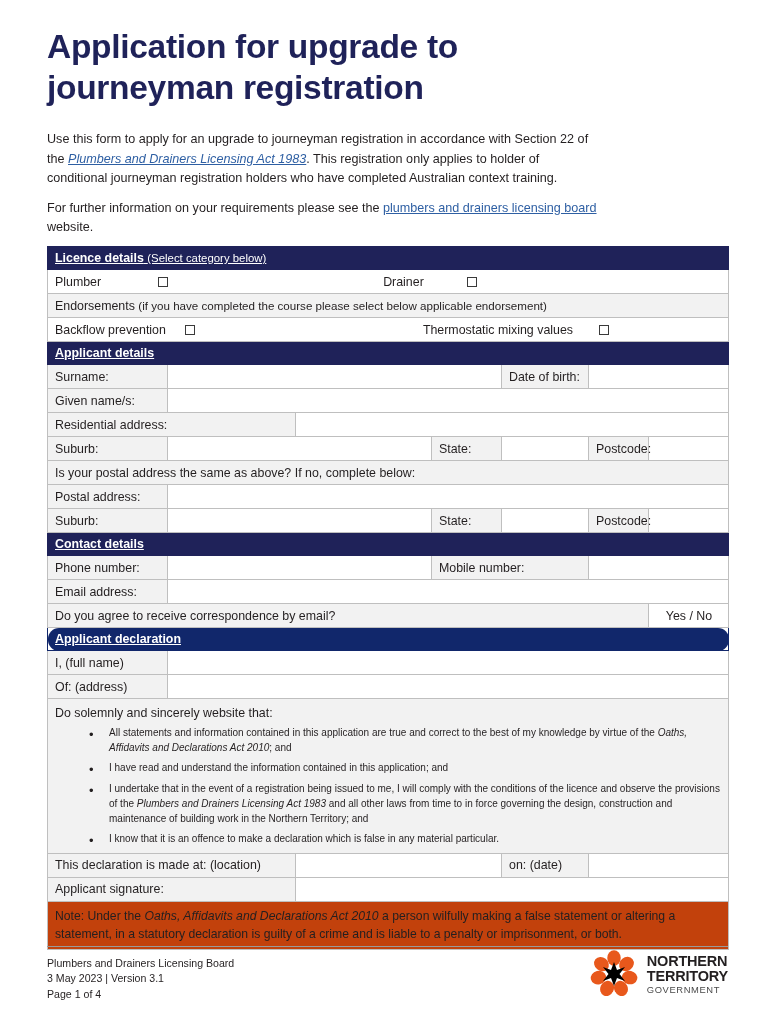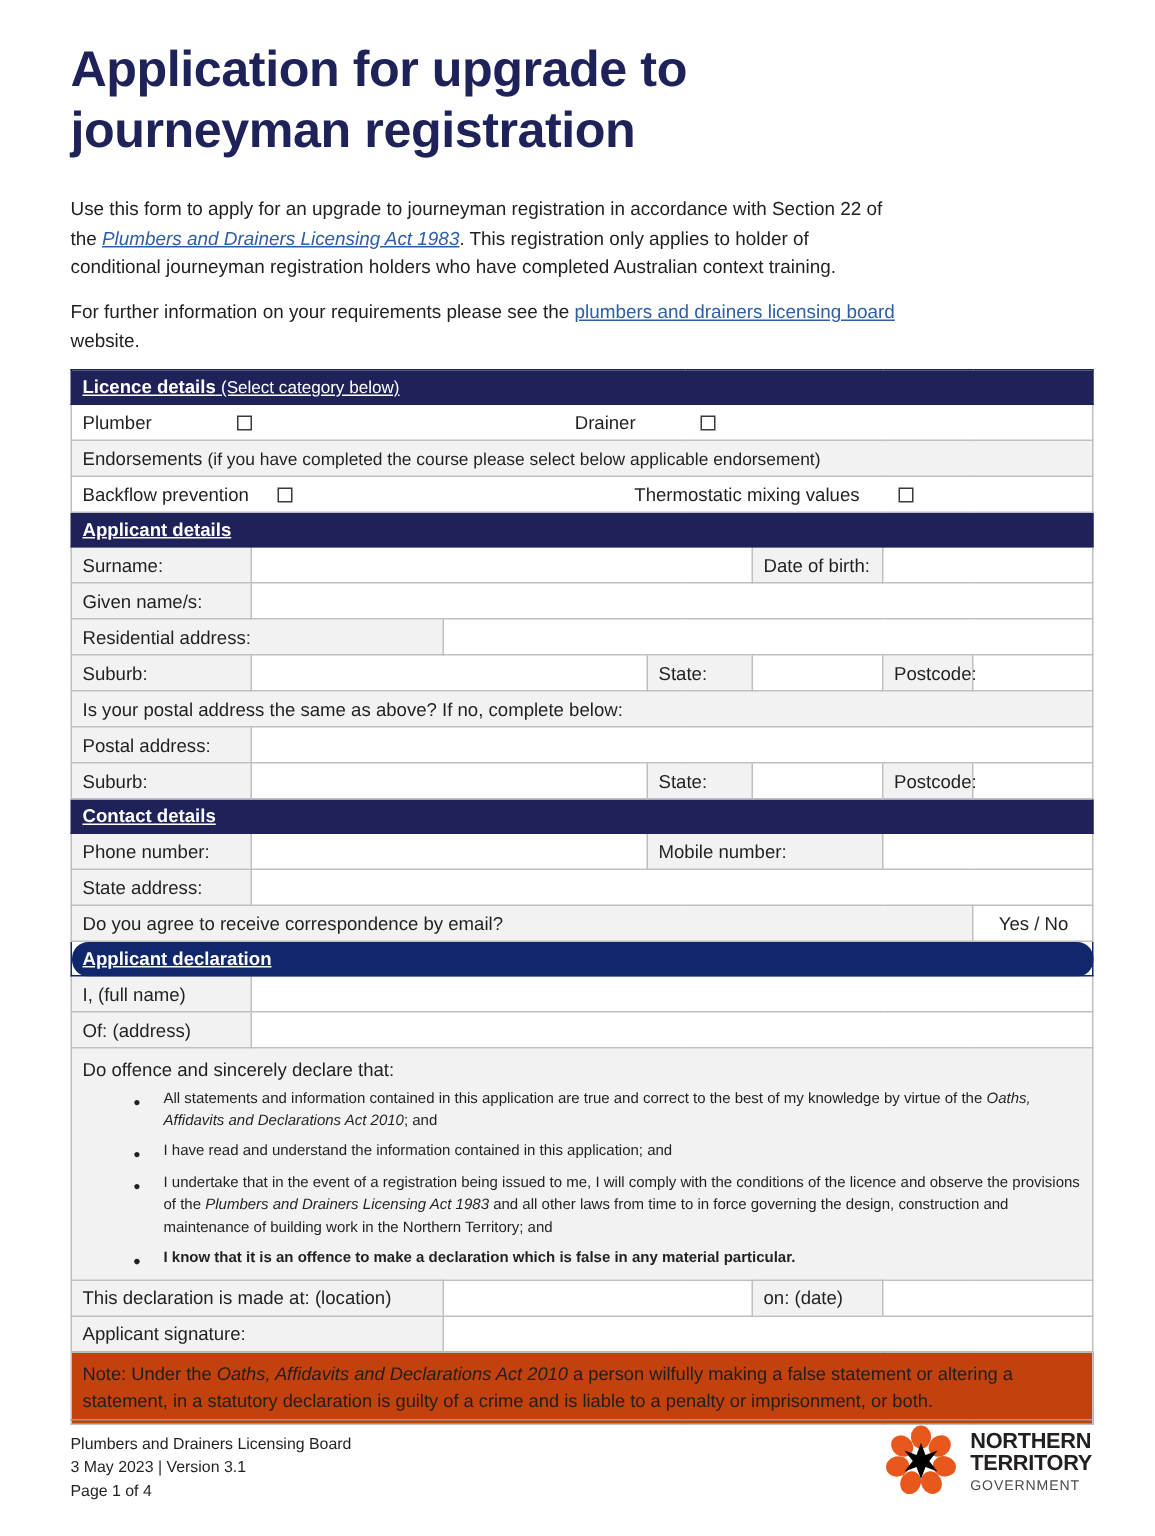--- a/index.html
+++ b/index.html
@@ -125,21 +125,21 @@
     padding-left: 34px;
     list-style: none;
   }
   ul.decl li {
     font-size: 10px;
     line-height: 1.47;
     margin-bottom: 6px;
     position: relative;
     padding-left: 20px;
   }
-  ul.decl li:last-child { margin-bottom: 1px; font-weight: bold; }
+  ul.decl li:last-child { margin-bottom: 1px; }
   ul.decl li:before {
     content: "\2022";
     position: absolute;
     left: 0; top: -1px;
     font-size: 13px;
   }
   td.decl-cell {
     padding: 6px 8px 5px 7px;
     background: #f2f2f2;
   }
@@ -281,42 +281,42 @@
     <tr class="sec-head">
       <td colspan="9">Contact details</td>
     </tr>
     <tr>
       <td class="lbl">Phone number:</td>
       <td colspan="3" class="blank"></td>
       <td colspan="3" class="lbl">Mobile number:</td>
       <td colspan="2" class="blank"></td>
     </tr>
     <tr>
-      <td class="lbl">State address:</td>
+      <td class="lbl">Email address:</td>
       <td colspan="8" class="blank"></td>
     </tr>
     <tr>
       <td colspan="8" class="shade">Do you agree to receive correspondence by email?</td>
       <td class="blank center">Yes / No</td>
     </tr>
 
     <tr class="sec-head blue">
       <td colspan="9">Applicant declaration</td>
     </tr>
     <tr>
       <td class="lbl">I, (full name)</td>
       <td colspan="8" class="blank"></td>
     </tr>
     <tr>
       <td class="lbl">Of: (address)</td>
       <td colspan="8" class="blank"></td>
     </tr>
     <tr>
       <td colspan="9" class="decl-cell">
-        <p class="decl-intro">Do offence and sincerely declare that:</p>
+        <p class="decl-intro">Do solemnly and sincerely website that:</p>
         <ul class="decl">
           <li><span>All statements and information contained in this application are true and correct to the best of my knowledge by virtue of the </span><span class="ital">Oaths, Affidavits and Declarations Act 2010</span><span>; and</span></li>
           <li><span>I have read and understand the information contained in this application; and</span><span class="ital"></span><span></span></li>
           <li><span>I undertake that in the event of a registration being issued to me, I will comply with the conditions of the licence and observe the provisions of the </span><span class="ital">Plumbers and Drainers Licensing Act 1983</span><span> and all other laws from time to in force governing the design, construction and maintenance of building work in the Northern Territory; and</span></li>
           <li><span>I know that it is an offence to make a declaration which is false in any material particular.</span><span class="ital"></span><span></span></li>
         </ul>
       </td>
     </tr>
     <tr>
       <td colspan="2" class="lbl">This declaration is made at: (location)</td>

